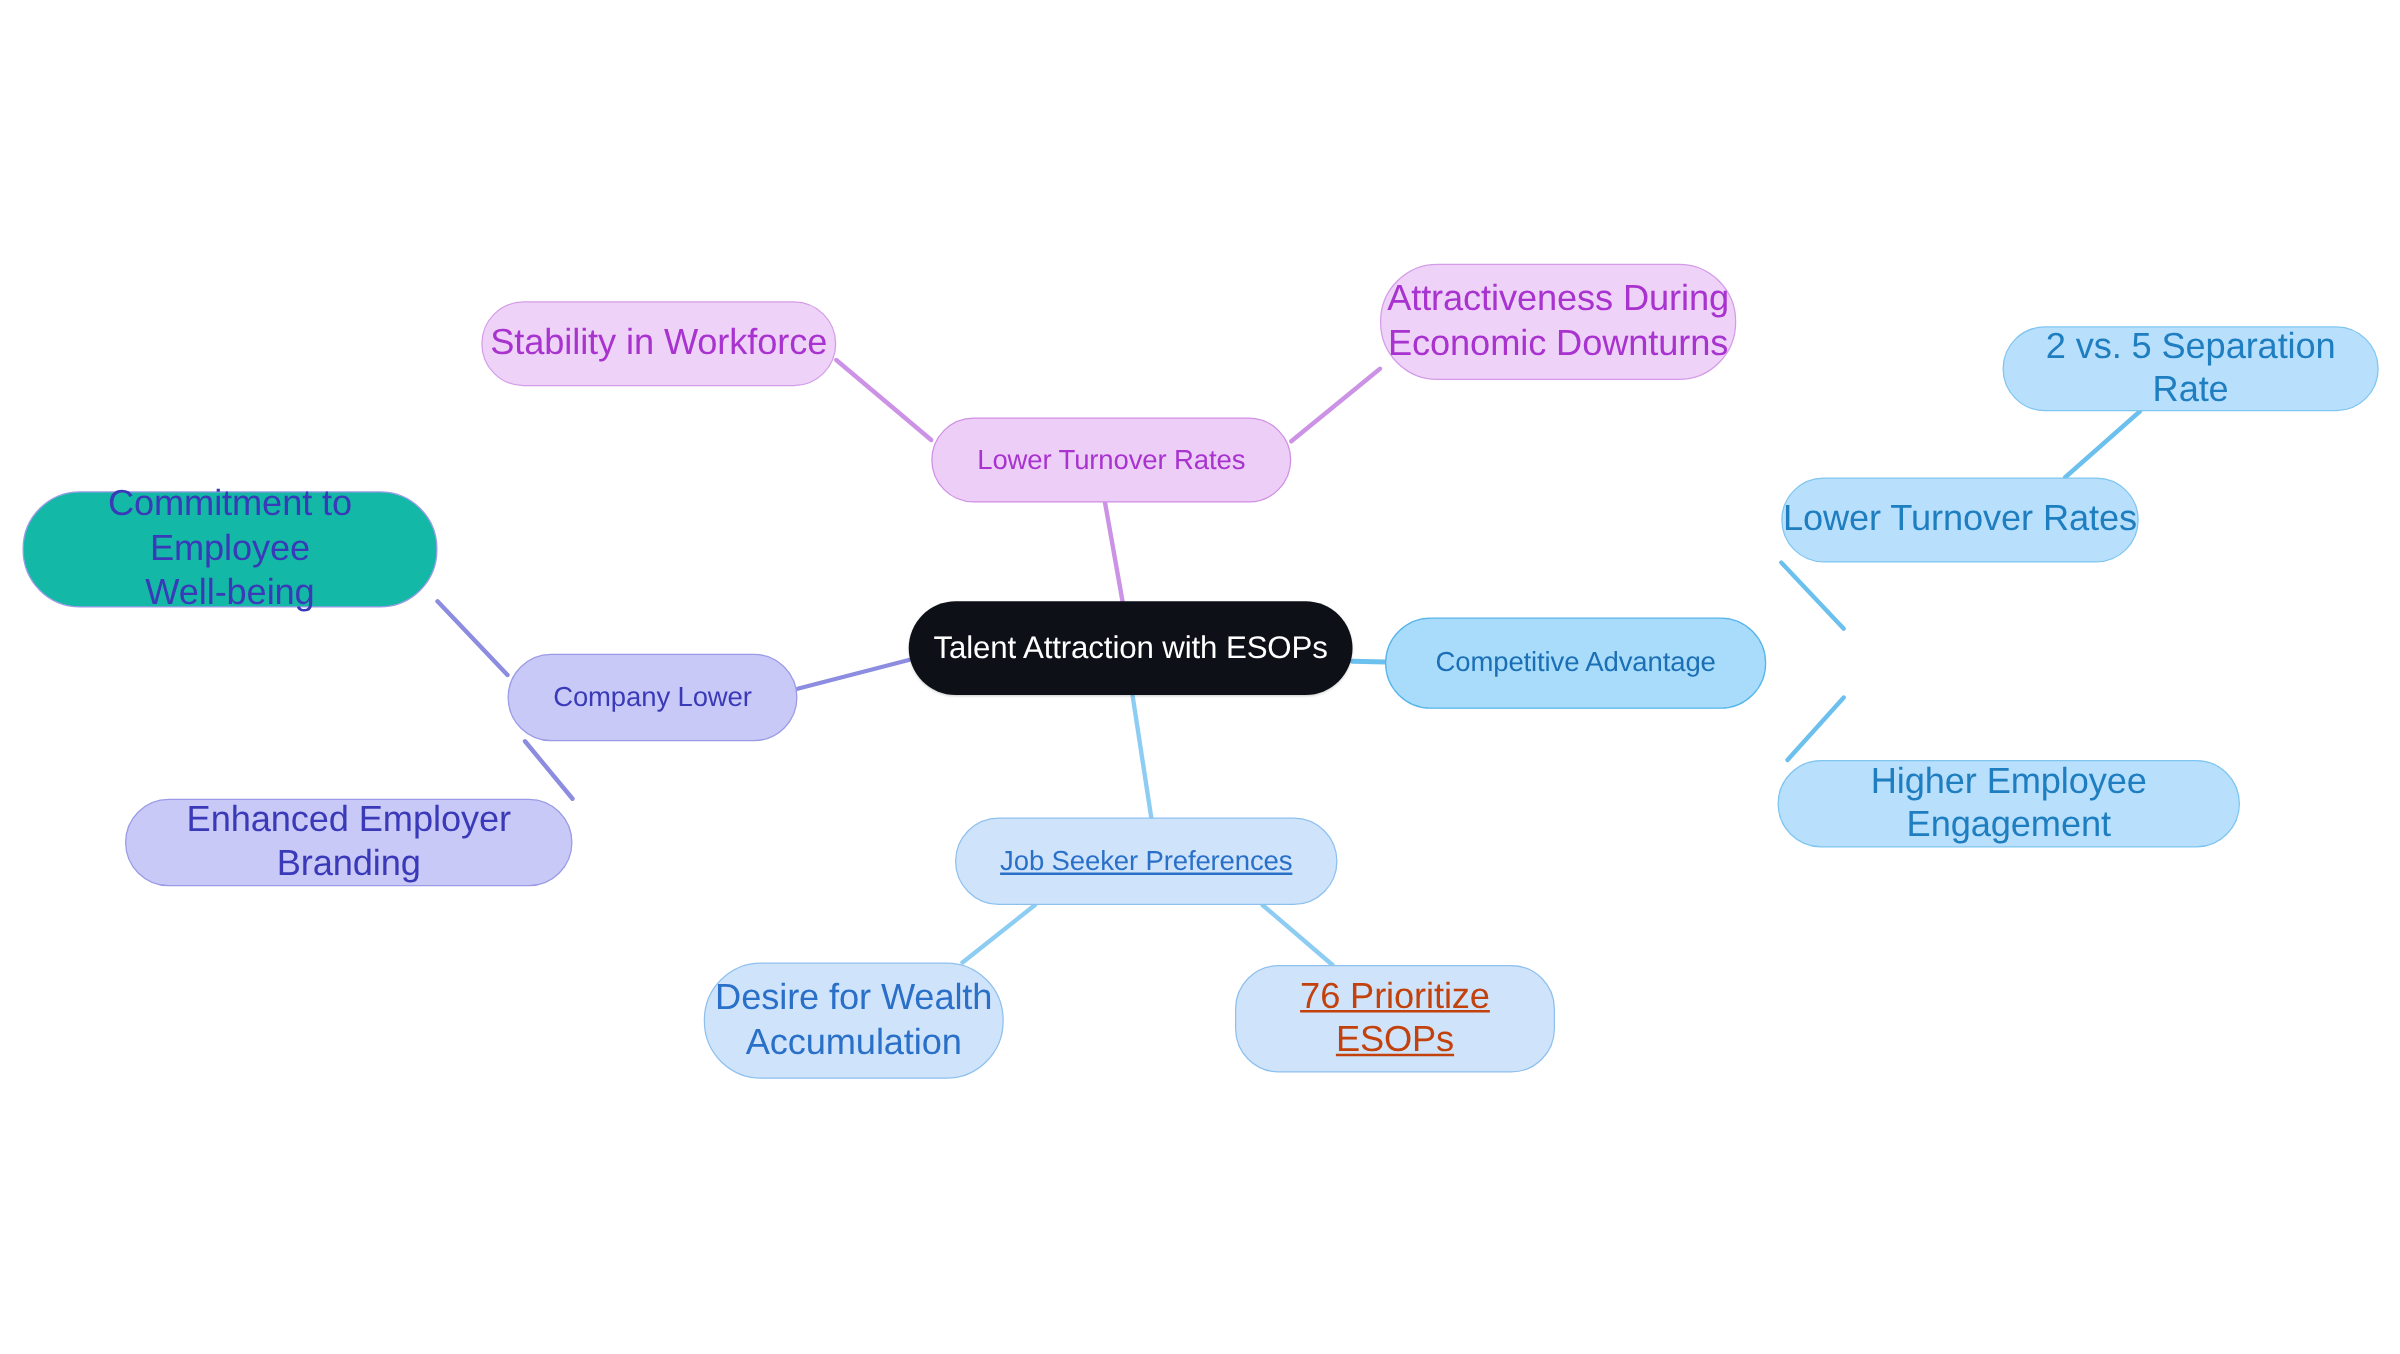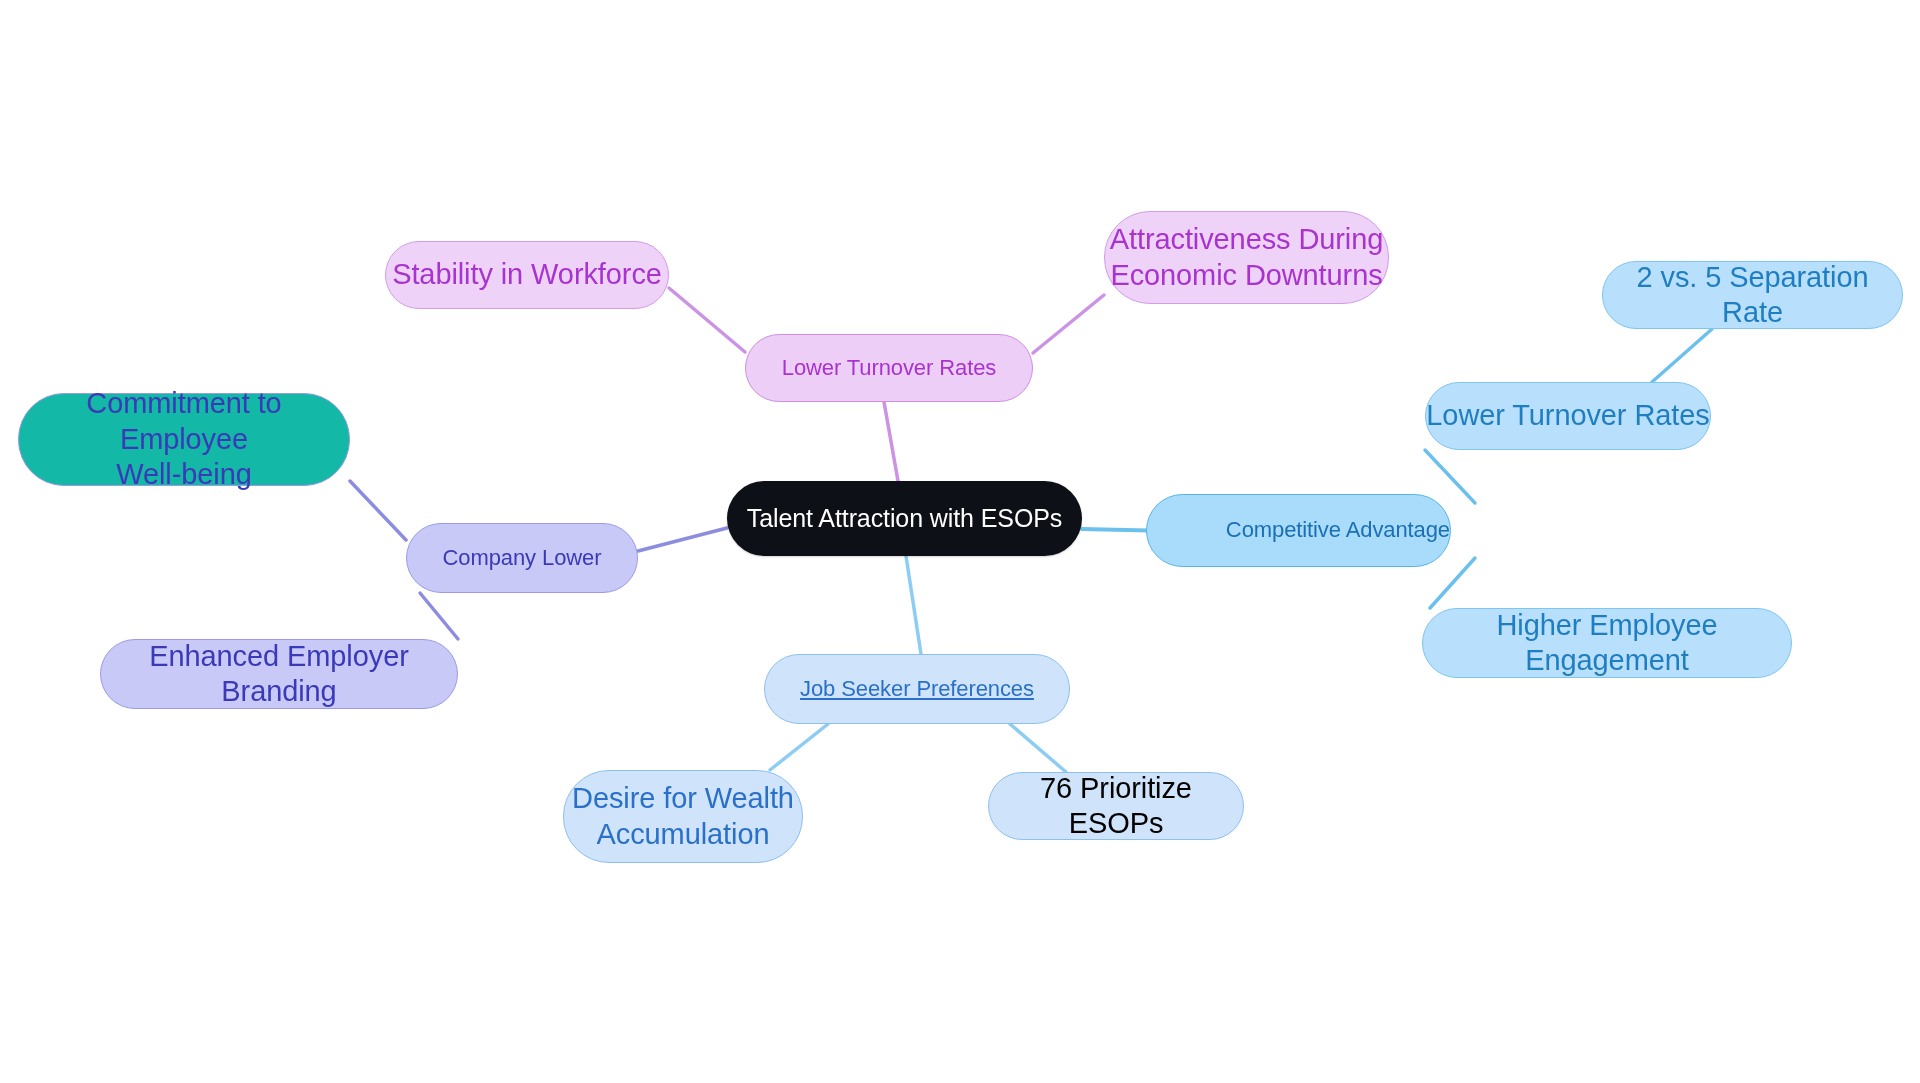--- a/index.html
+++ b/index.html
@@ -100,22 +100,22 @@
               background:#eed2f8; border-color:#d49ce8; color:#a833cf;text-align:center;">
     <span>Stability in Workforce</span>
   </div>
 
   <div class="node node-leaf" style="left:1104px; top:211px; width:285px; height:93px; border-radius:46px;
               background:#eed2f8; border-color:#d49ce8; color:#a833cf;">
     <span>Attractiveness During
 Economic Downturns</span>
   </div>
 
-  <div class="node node-branch" style="left:1146px; top:494px; width:305px; height:73px; border-radius:37px;
-              background:#a8dcfa; border-color:#56b4ea; color:#1a6fb5;justify-content:flex-end;">
+  <div class="node node-branch" style="left:1108px; top:494px; width:305px; height:73px; border-radius:37px;
+              background:#a8dcfa; border-color:#56b4ea; color:#1a6fb5;">
     <span>Competitive Advantage</span>
   </div>
 
   <div class="node node-leaf" style="left:1602px; top:261px; width:301px; height:68px; border-radius:34px;
               background:#b8dffc; border-color:#7ec5f0; color:#1f7ec0;">
     <span>2 vs. 5 Separation Rate</span>
   </div>
 
   <div class="node node-leaf" style="left:1425px; top:382px; width:286px; height:68px; border-radius:34px;
               background:#b8dffc; border-color:#7ec5f0; color:#1f7ec0;">
@@ -131,22 +131,22 @@
               background:#cfe4fb; border-color:#8ec0ee; color:#2a70c8;text-decoration:underline;">
     <span>Job Seeker Preferences</span>
   </div>
 
   <div class="node node-leaf" style="left:563px; top:770px; width:240px; height:93px; border-radius:46px;
               background:#cfe4fb; border-color:#8ec0ee; color:#2a70c8;">
     <span>Desire for Wealth
 Accumulation</span>
   </div>
 
-  <div class="node node-leaf" style="left:988px; top:772px; width:256px; height:68px; border-radius:35px;
-              background:#cfe4fb; border-color:#8ec0ee; color:#000000;">
+  <div class="node node-leaf" style="left:988px; top:772px; width:256px; height:86px; border-radius:35px;
+              background:#cfe4fb; border-color:#8ec0ee; color:#c2410c;text-decoration:underline;">
     <span>76 Prioritize ESOPs</span>
   </div>
 
   <div class="node node-branch" style="left:406px; top:523px; width:232px; height:70px; border-radius:35px;
               background:#c9c9f8; border-color:#9a9ae6; color:#3a3ab8;">
     <span>Company Lower</span>
   </div>
 
   <div class="node node-leaf" style="left:18px; top:393px; width:332px; height:93px; border-radius:46px;
               background:#14b8a6; border-color:#9a9ae6; color:#3a3ab8;">

